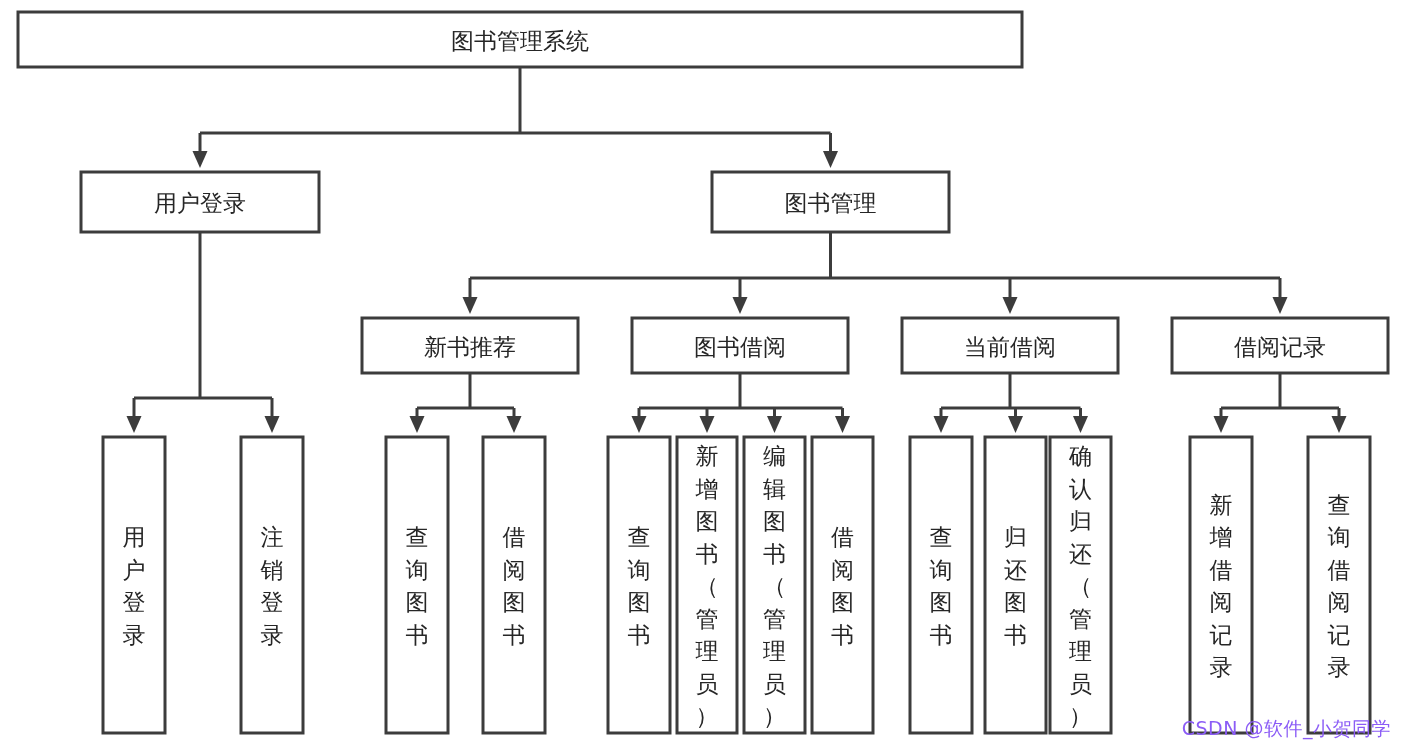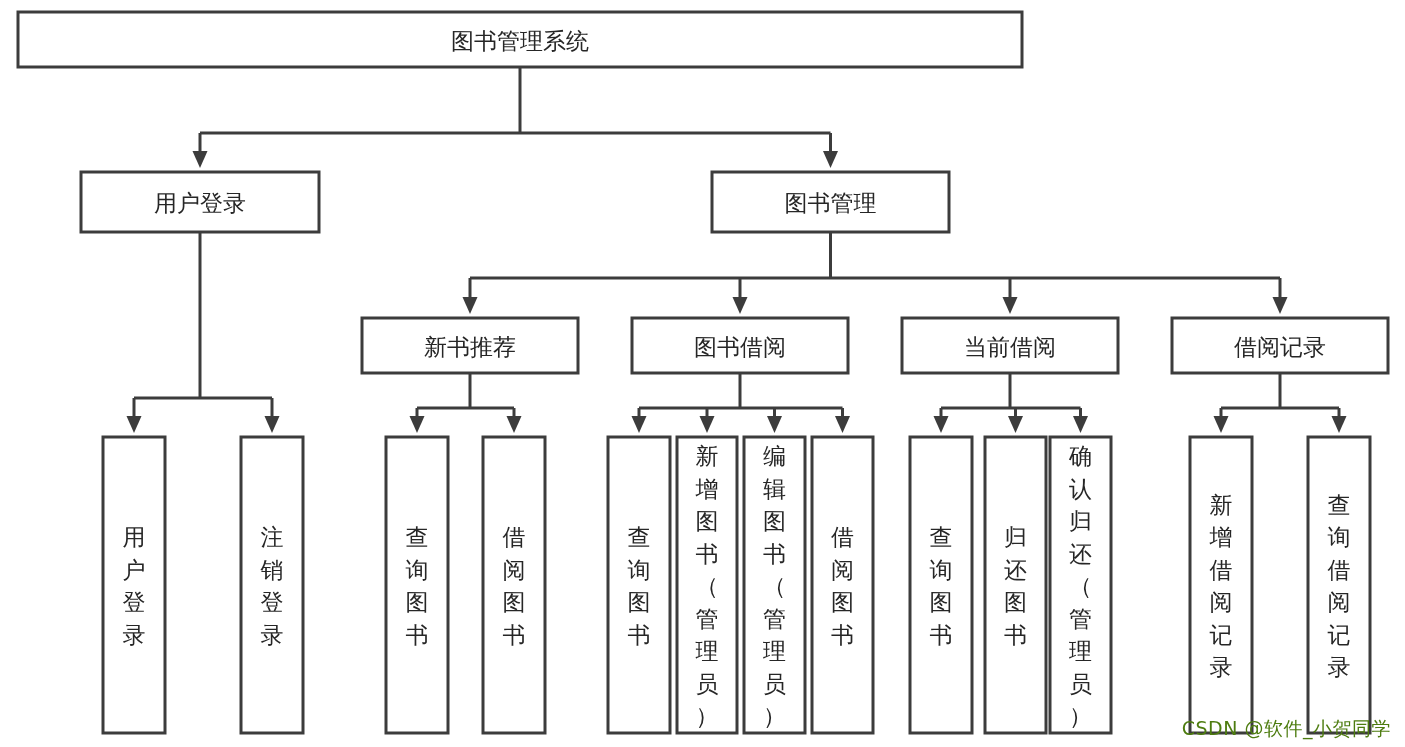--- a/index.html
+++ b/index.html
@@ -52,21 +52,21 @@
   .node-label-vert {
     fill: #262626;
     font-family: "DejaVu Sans", "Liberation Sans", sans-serif;
     font-size: 23px;
     text-anchor: middle;
   }
   .watermark {
     position: absolute;
     right: 14px;
     bottom: 5px;
-    color: #4d7c0f;
+    color: #8b5cf6;
     font-size: 19px;
     font-family: "DejaVu Sans", "Liberation Sans", sans-serif;
     white-space: nowrap;
     letter-spacing: 0.5px;
   }
 </style>
 </head>
 <body>
 
 <div id="diagram-root">

